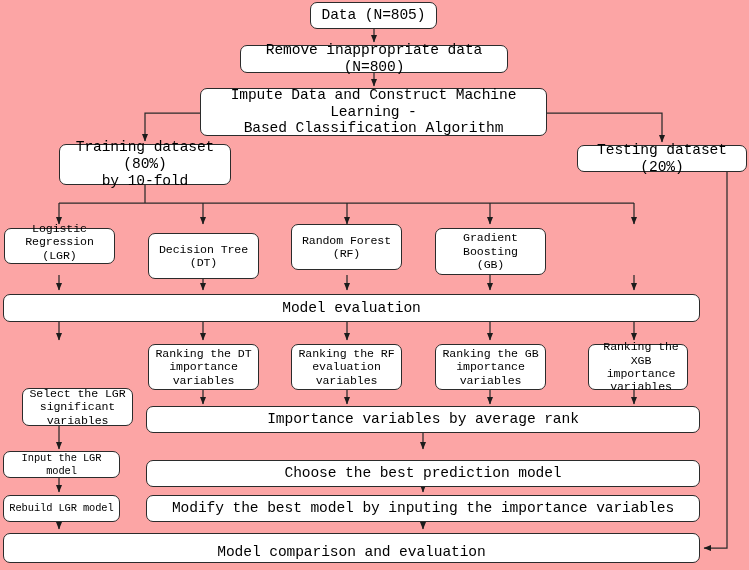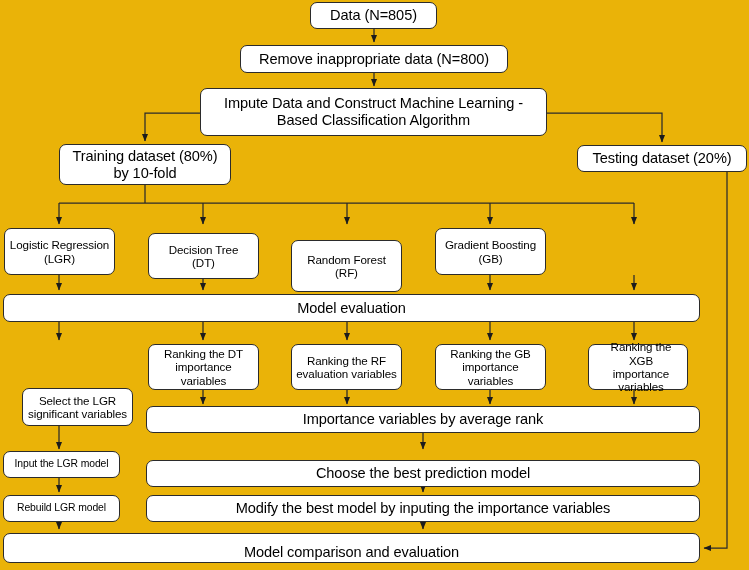--- a/index.html
+++ b/index.html
@@ -4,22 +4,22 @@
 <style>
   html, body {
     margin: 0;
     padding: 0;
     background: #ffffff;
   }
   #flowchart-root {
     position: relative;
     width: 749px;
     height: 570px;
-    background: #eab308;
-    font-family: Liberation Sans, sans-serif;
+    background: #fca5a5;
+    font-family: Liberation Mono, monospace;
     overflow: hidden;
   }
   svg.layer {
     position: absolute;
     top: 0;
     left: 0;
     width: 749px;
     height: 570px;
   }
   .node-box {
@@ -119,29 +119,29 @@
 
   <div class="node-box fs-15" style="left:59px; top:144px; width:172px; height:41px;">
     <span>Training dataset (80%)
 by 10-fold</span>
   </div>
 
   <div class="node-box fs-15" style="left:577px; top:145px; width:170px; height:27px;">
     <span>Testing dataset (20%)</span>
   </div>
 
-  <div class="node-box fs-12" style="left:4px; top:228px; width:111px; height:47px;">
+  <div class="node-box fs-12" style="left:4px; top:228px; width:111px; height:36px;align-items:flex-end;">
     <span>Logistic Regression
 (LGR)</span>
   </div>
   <div class="node-box fs-12" style="left:148px; top:220px; width:111px; height:46px;margin-top:13px;">
     <span>Decision Tree
 (DT)</span>
   </div>
-  <div class="node-box fs-12" style="left:291px; top:240px; width:111px; height:52px;">
+  <div class="node-box fs-12" style="left:291px; top:224px; width:111px; height:46px;">
     <span>Random Forest
 (RF)</span>
   </div>
   <div class="node-box fs-12" style="left:435px; top:228px; width:111px; height:47px;">
     <span>Gradient Boosting
 (GB)</span>
   </div>
 
   <div class="node-box fs-15" style="left:3px; top:294px; width:697px; height:28px;">
     <span>Model evaluation</span>

